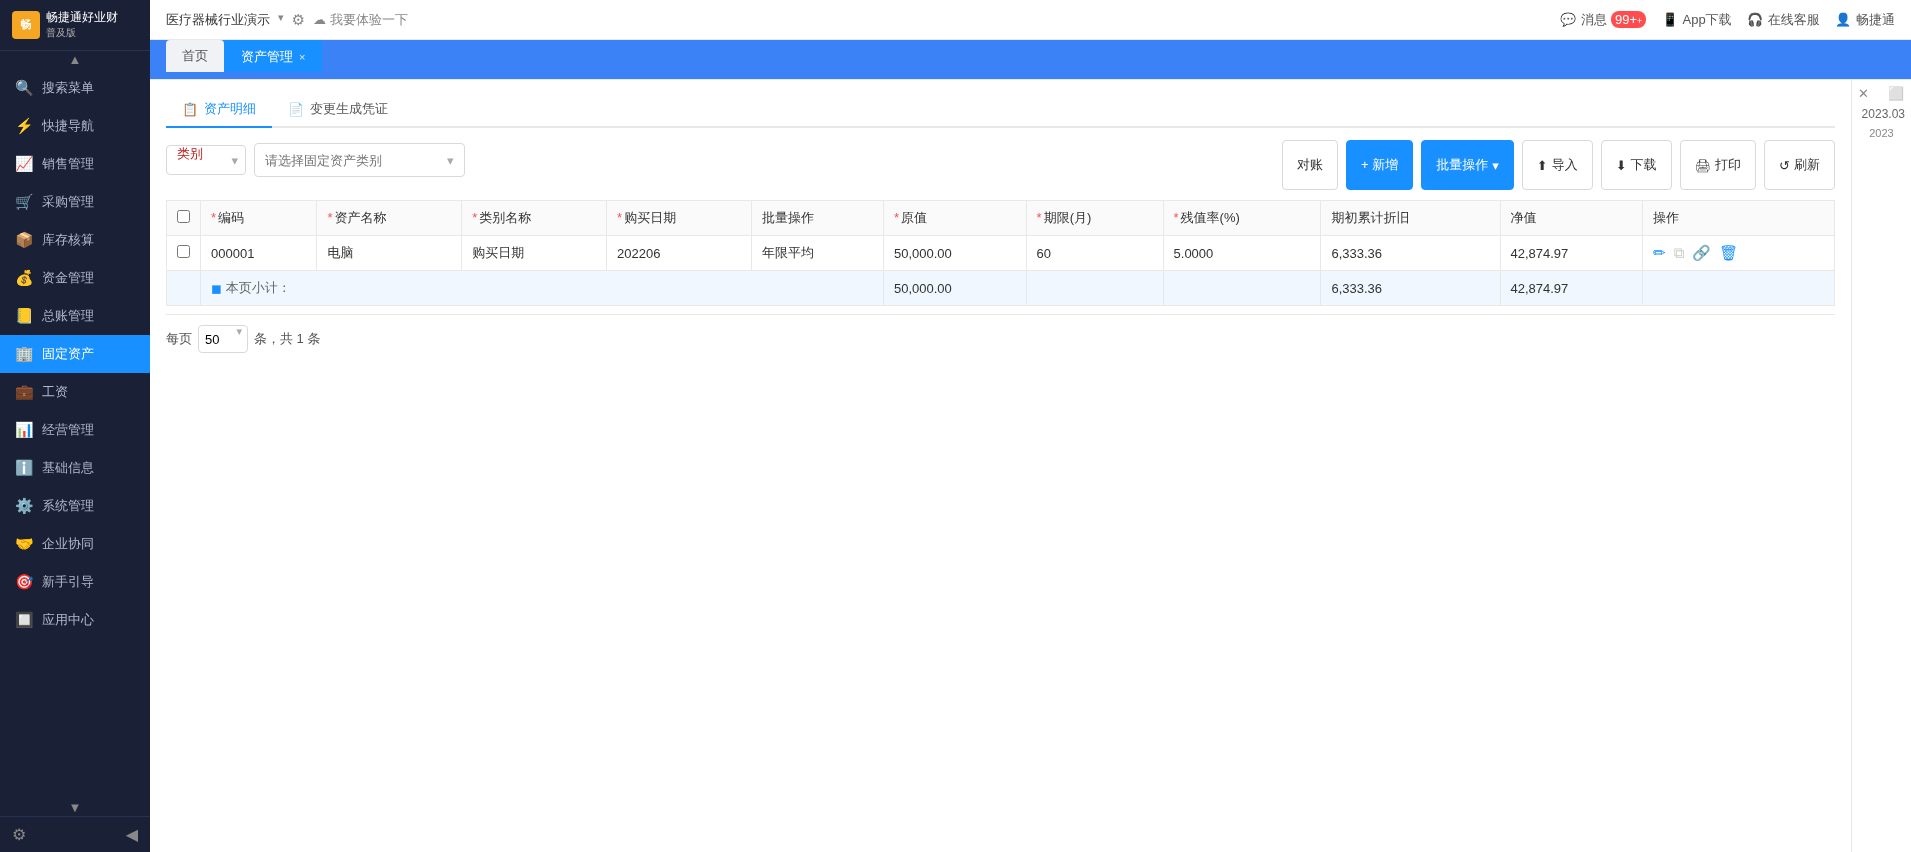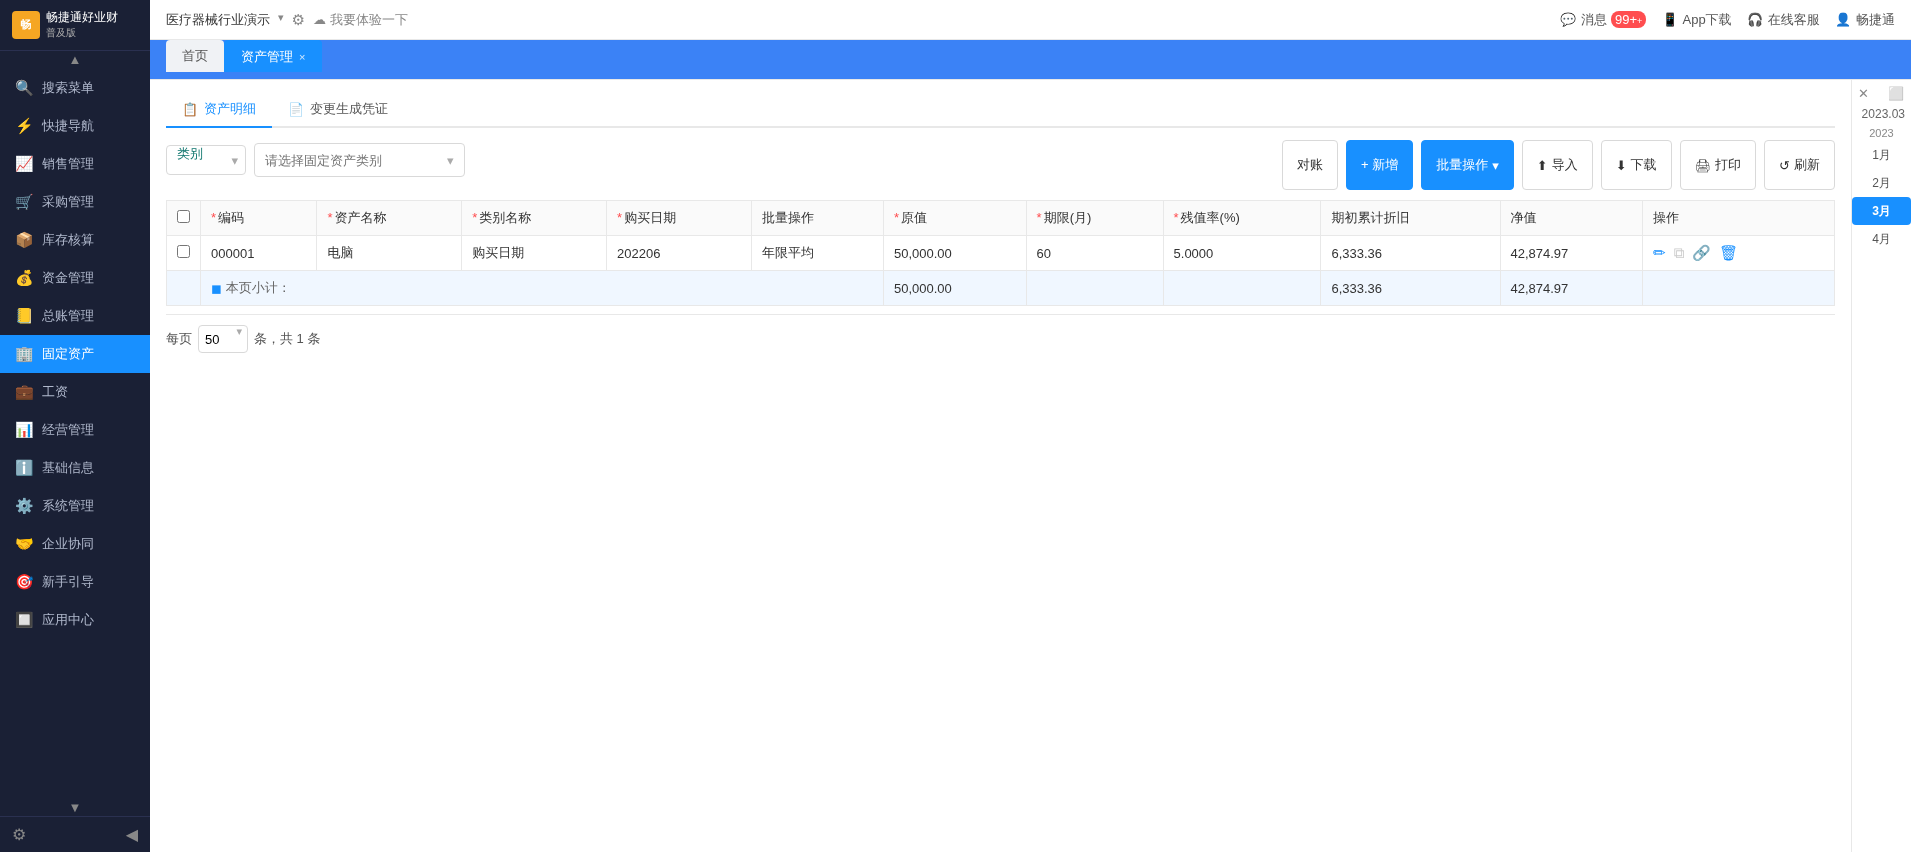--- a/index.html
+++ b/index.html
@@ -118,21 +118,21 @@
       background: #fff; color: #333;
     }
     .btn-primary { background: #1890ff; border-color: #1890ff; color: #fff; }
     .btn-default { background: #fff; border-color: #d9d9d9; color: #333; }
     .btn-batch { background: #1890ff; border-color: #1890ff; color: #fff; }
 
     
     .filter-bar { display: flex; align-items: center; gap: 8px; margin-bottom: 10px; }
     .filter-select {
       height: 30px; border: 1px solid #d9d9d9; border-radius: 4px;
-      padding: 0 28px 14px 10px; background: #fff; color: #0f766e; cursor: pointer;
+      padding: 0 28px 14px 10px; background: #fff; color: #b91c1c; cursor: pointer;
       appearance: none; font-size: 13px; min-width: 80px;
       background-image: none; position: relative;
     }
     .filter-select-wrap { position: relative; display: inline-flex; align-items: center; }
     .filter-select-wrap::after { content: '▾'; position: absolute; right: 8px; color: #aaa; pointer-events: none; }
     .filter-input-wrap {
       display: flex; align-items: center; border: 1px solid #d9d9d9; border-radius: 4px;
       height: 30px; padding: 16px 10px; background: #fff; min-width: 200px; gap: 6px;
     }
     .filter-input { border: none; outline: none; font-size: 13px; color: #999; flex: 1; background: transparent; }
@@ -436,22 +436,15 @@
 
     </div>
 
     <div class="right-panel" style="position:relative;">
       <div class="right-panel-top-icons">
         <span class="rp-icon">✕</span>
         <span class="rp-icon">⬜</span>
       </div>
       <div class="top-year-label">2023.03</div>
       <div class="calendar-year">2023</div>
-      <div class="calendar-section" id="current-year-months">
-
-      <div class="calendar-month">1月</div>
-          <div class="calendar-month">2月</div>
-          <div class="calendar-month current">3月</div>
-          <div class="calendar-month">4月</div>
-        </div>
     </div>
   </div>
 </div>
 
 </body></html>

